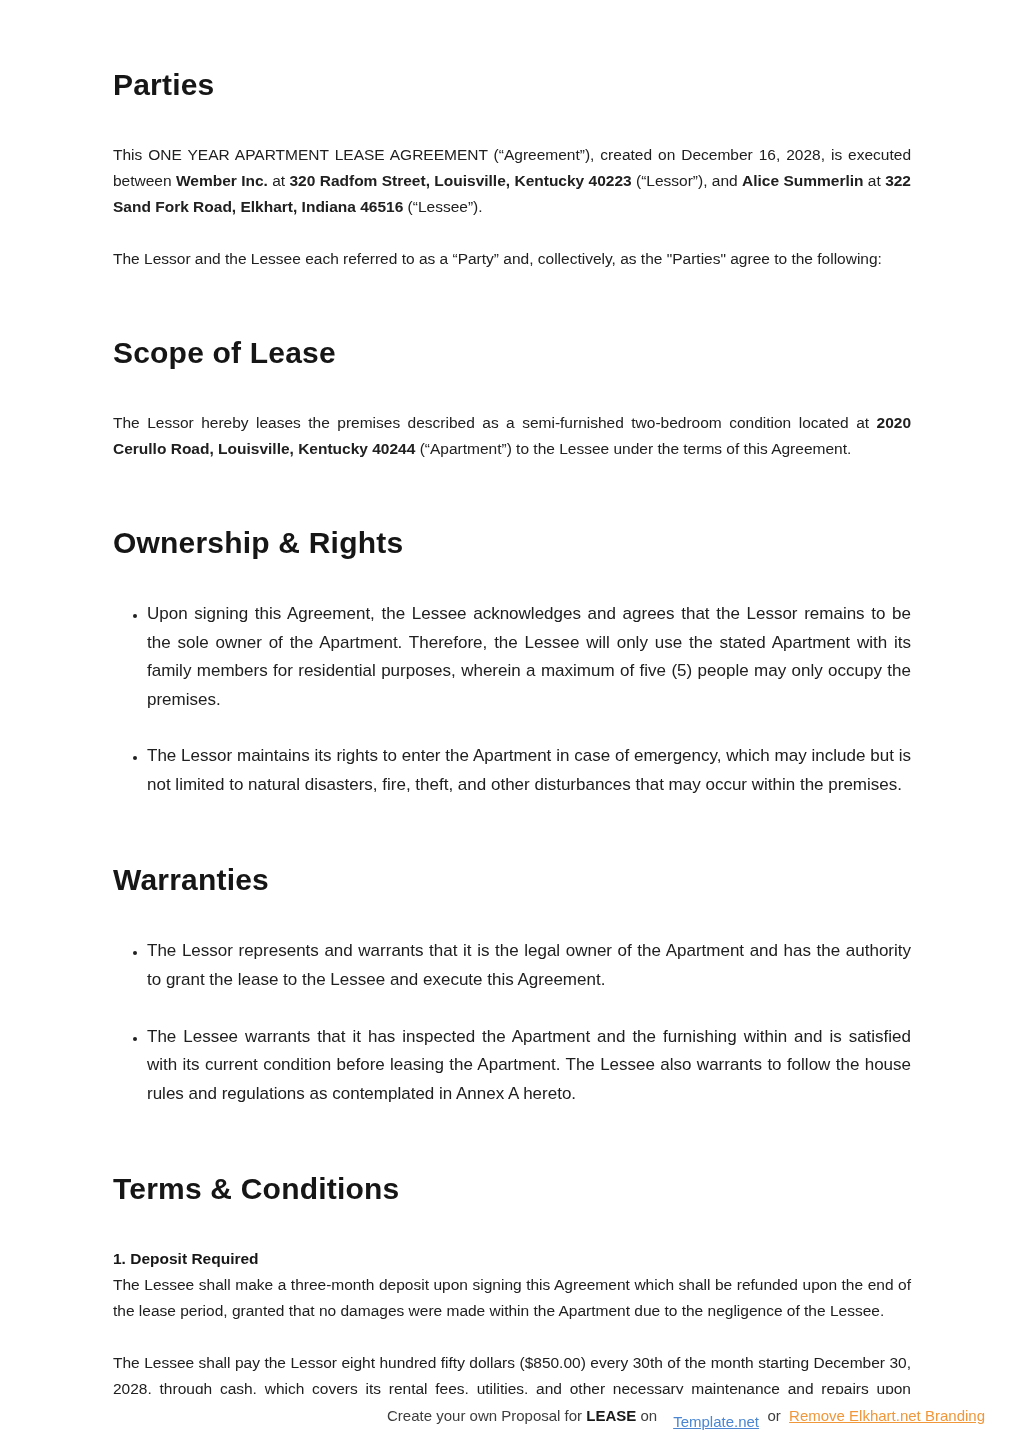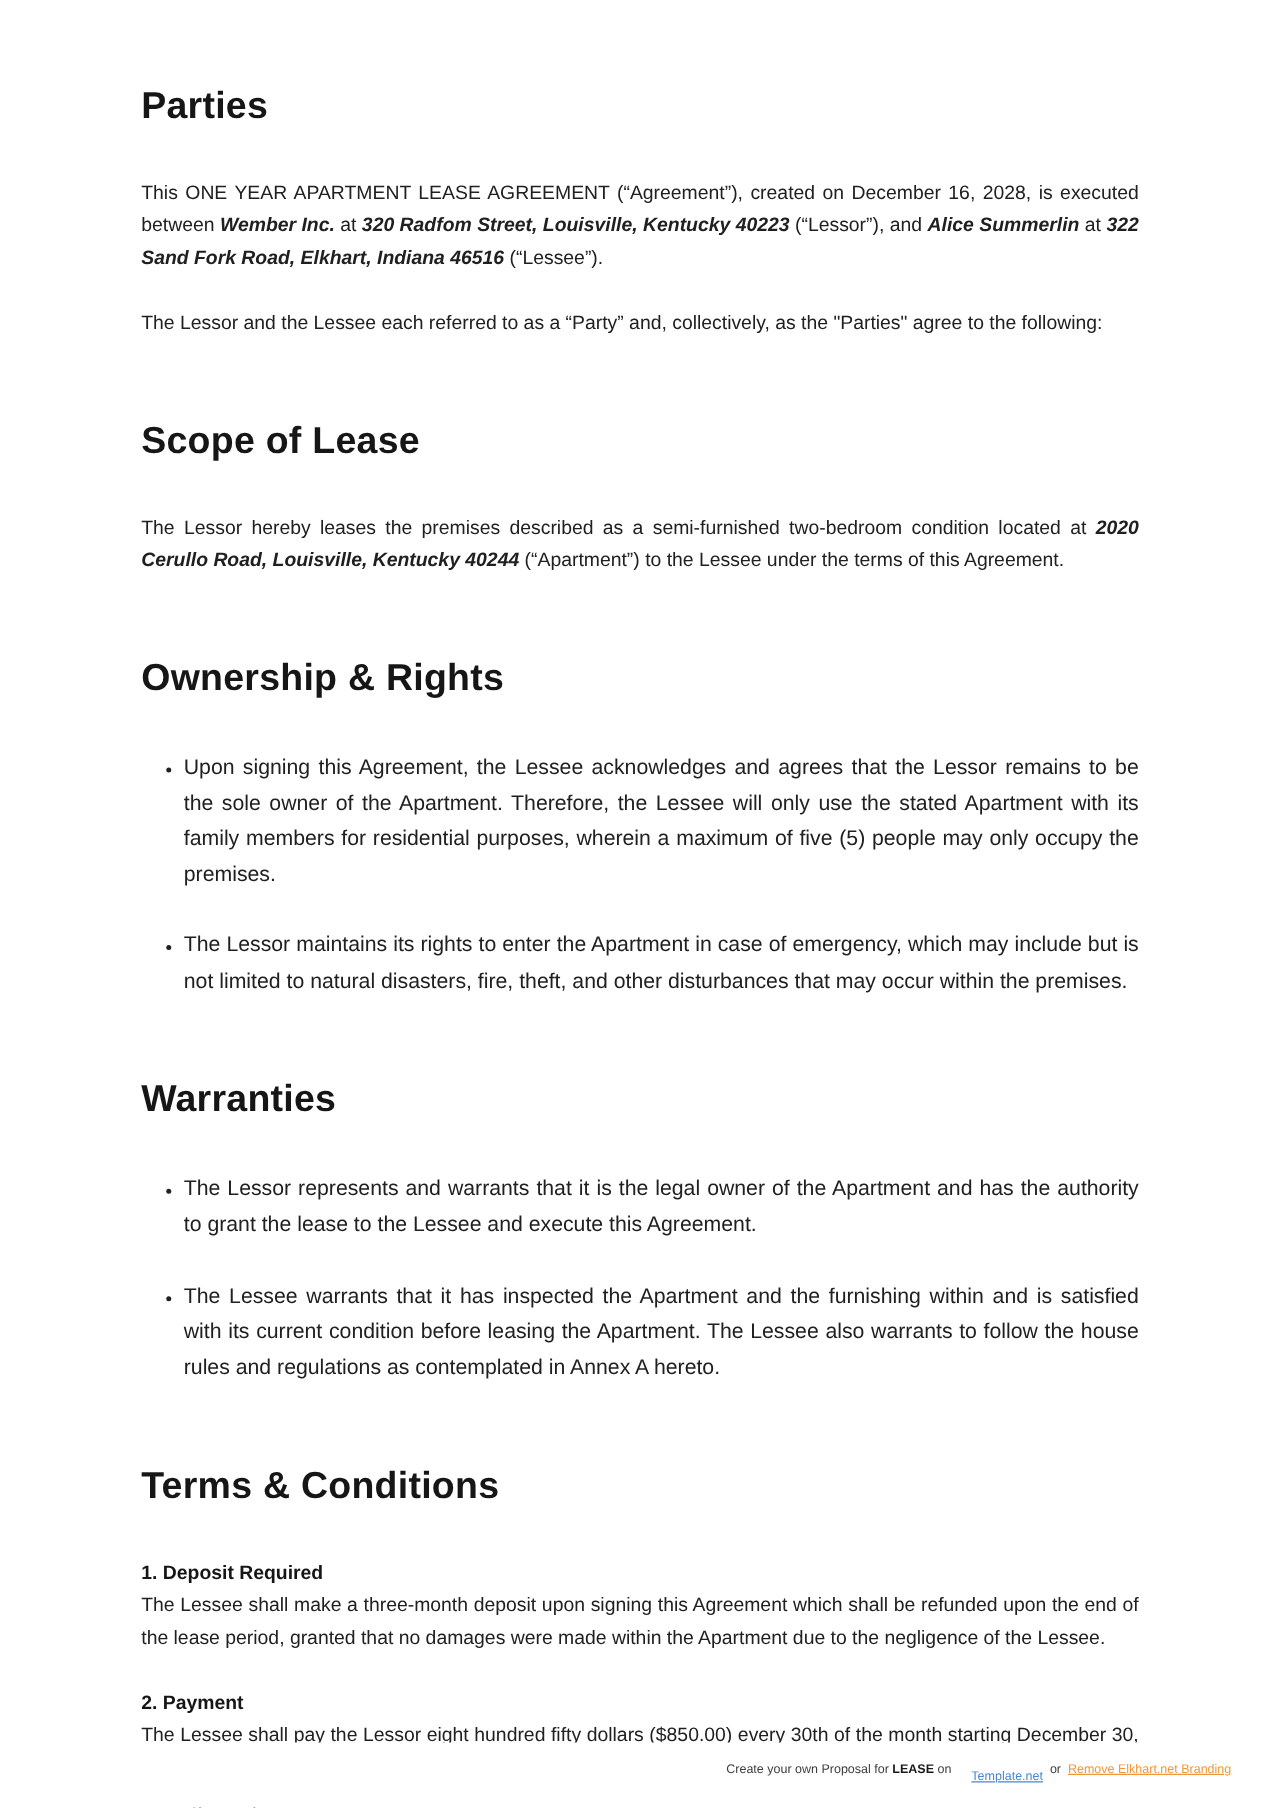--- a/index.html
+++ b/index.html
@@ -24,21 +24,21 @@
     margin: 64px 0 40px 0;
   }
   section:first-child h2.section-heading { margin-top: 16px; }
   p.para {
     font-size: 15.5px;
     line-height: 1.68;
     text-align: justify;
     color: #202020;
     margin: 0 0 26px 0;
   }
-  .b { font-weight: 700; font-style: italic; }
+  .b { font-weight: 700; }
   ul.bullets {
     margin: 0 0 26px 0;
     padding: 0 0 0 34px;
     list-style: disc outside;
   }
   ul.bullets li {
     font-size: 17px;
     line-height: 1.68;
     text-align: justify;
     color: #202020;
@@ -54,21 +54,21 @@
   }
   h3.subheading:first-of-type { margin-top: 0; }
   footer.page-footer {
     position: absolute;
     left: 0; right: 0; bottom: 0;
     height: 52px;
     display: flex;
     align-items: center;
     justify-content: flex-end;
     padding: 0 39px 10px 0;
-    font-size: 10px;
+    font-size: 15px;
     color: #3d3d3d;
     background: #ffffff;
     white-space: pre;
   }
   footer .free { font-weight: 700; color: #191919; }
   footer a { text-decoration: underline; cursor: pointer; }
   footer a.template-link { color: #4a86d1; margin-left: 16px; margin-top: 12px; }
   footer a.remove-link { color: #f0973a; }
   footer .or-text { color: #3d3d3d; }
 </style>
@@ -97,21 +97,20 @@
         <h2 class="section-heading">Warranties</h2>
         <ul class="bullets">
           <li><span>The Lessor represents and warrants that it is the legal owner of the Apartment and has the authority to grant the lease to the Lessee and execute this Agreement.</span></li>
           <li><span>The Lessee warrants that it has inspected the Apartment and the furnishing within and is satisfied with its current condition before leasing the Apartment. The Lessee also warrants to follow the house rules and regulations as contemplated in Annex A hereto.</span></li>
         </ul>
       </section>
       <section>
         <h2 class="section-heading">Terms &amp; Conditions</h2>
         <h3 class="subheading">1. Deposit Required</h3>
         <p class="para"><span>The Lessee shall make a three-month deposit upon signing this Agreement which shall be refunded upon the end of the lease period, granted that no damages were made within the Apartment due to the negligence of the Lessee.</span></p>
-        <h3 class="subheading">2. Payment</h3>
         <p class="para"><span>The Lessee shall pay the Lessor eight hundred fifty dollars ($850.00) every 30th of the month starting December 30, 2028, through cash, which covers its rental fees, utilities, and other necessary maintenance and repairs upon leasing the Apartment.</span></p>
       </section>
     </div>
 </div>
 
 <footer class="page-footer">
   <span>Create your own Proposal for </span><span class="free">LEASE</span><span> on</span><a class="template-link" style="color: rgb(74, 134, 209);">Template.net</a><span class="or-text">  or  </span><a class="remove-link" style="color: rgb(240, 151, 58);">Remove Elkhart.net Branding</a>
 </footer>
 
 </body></html>

